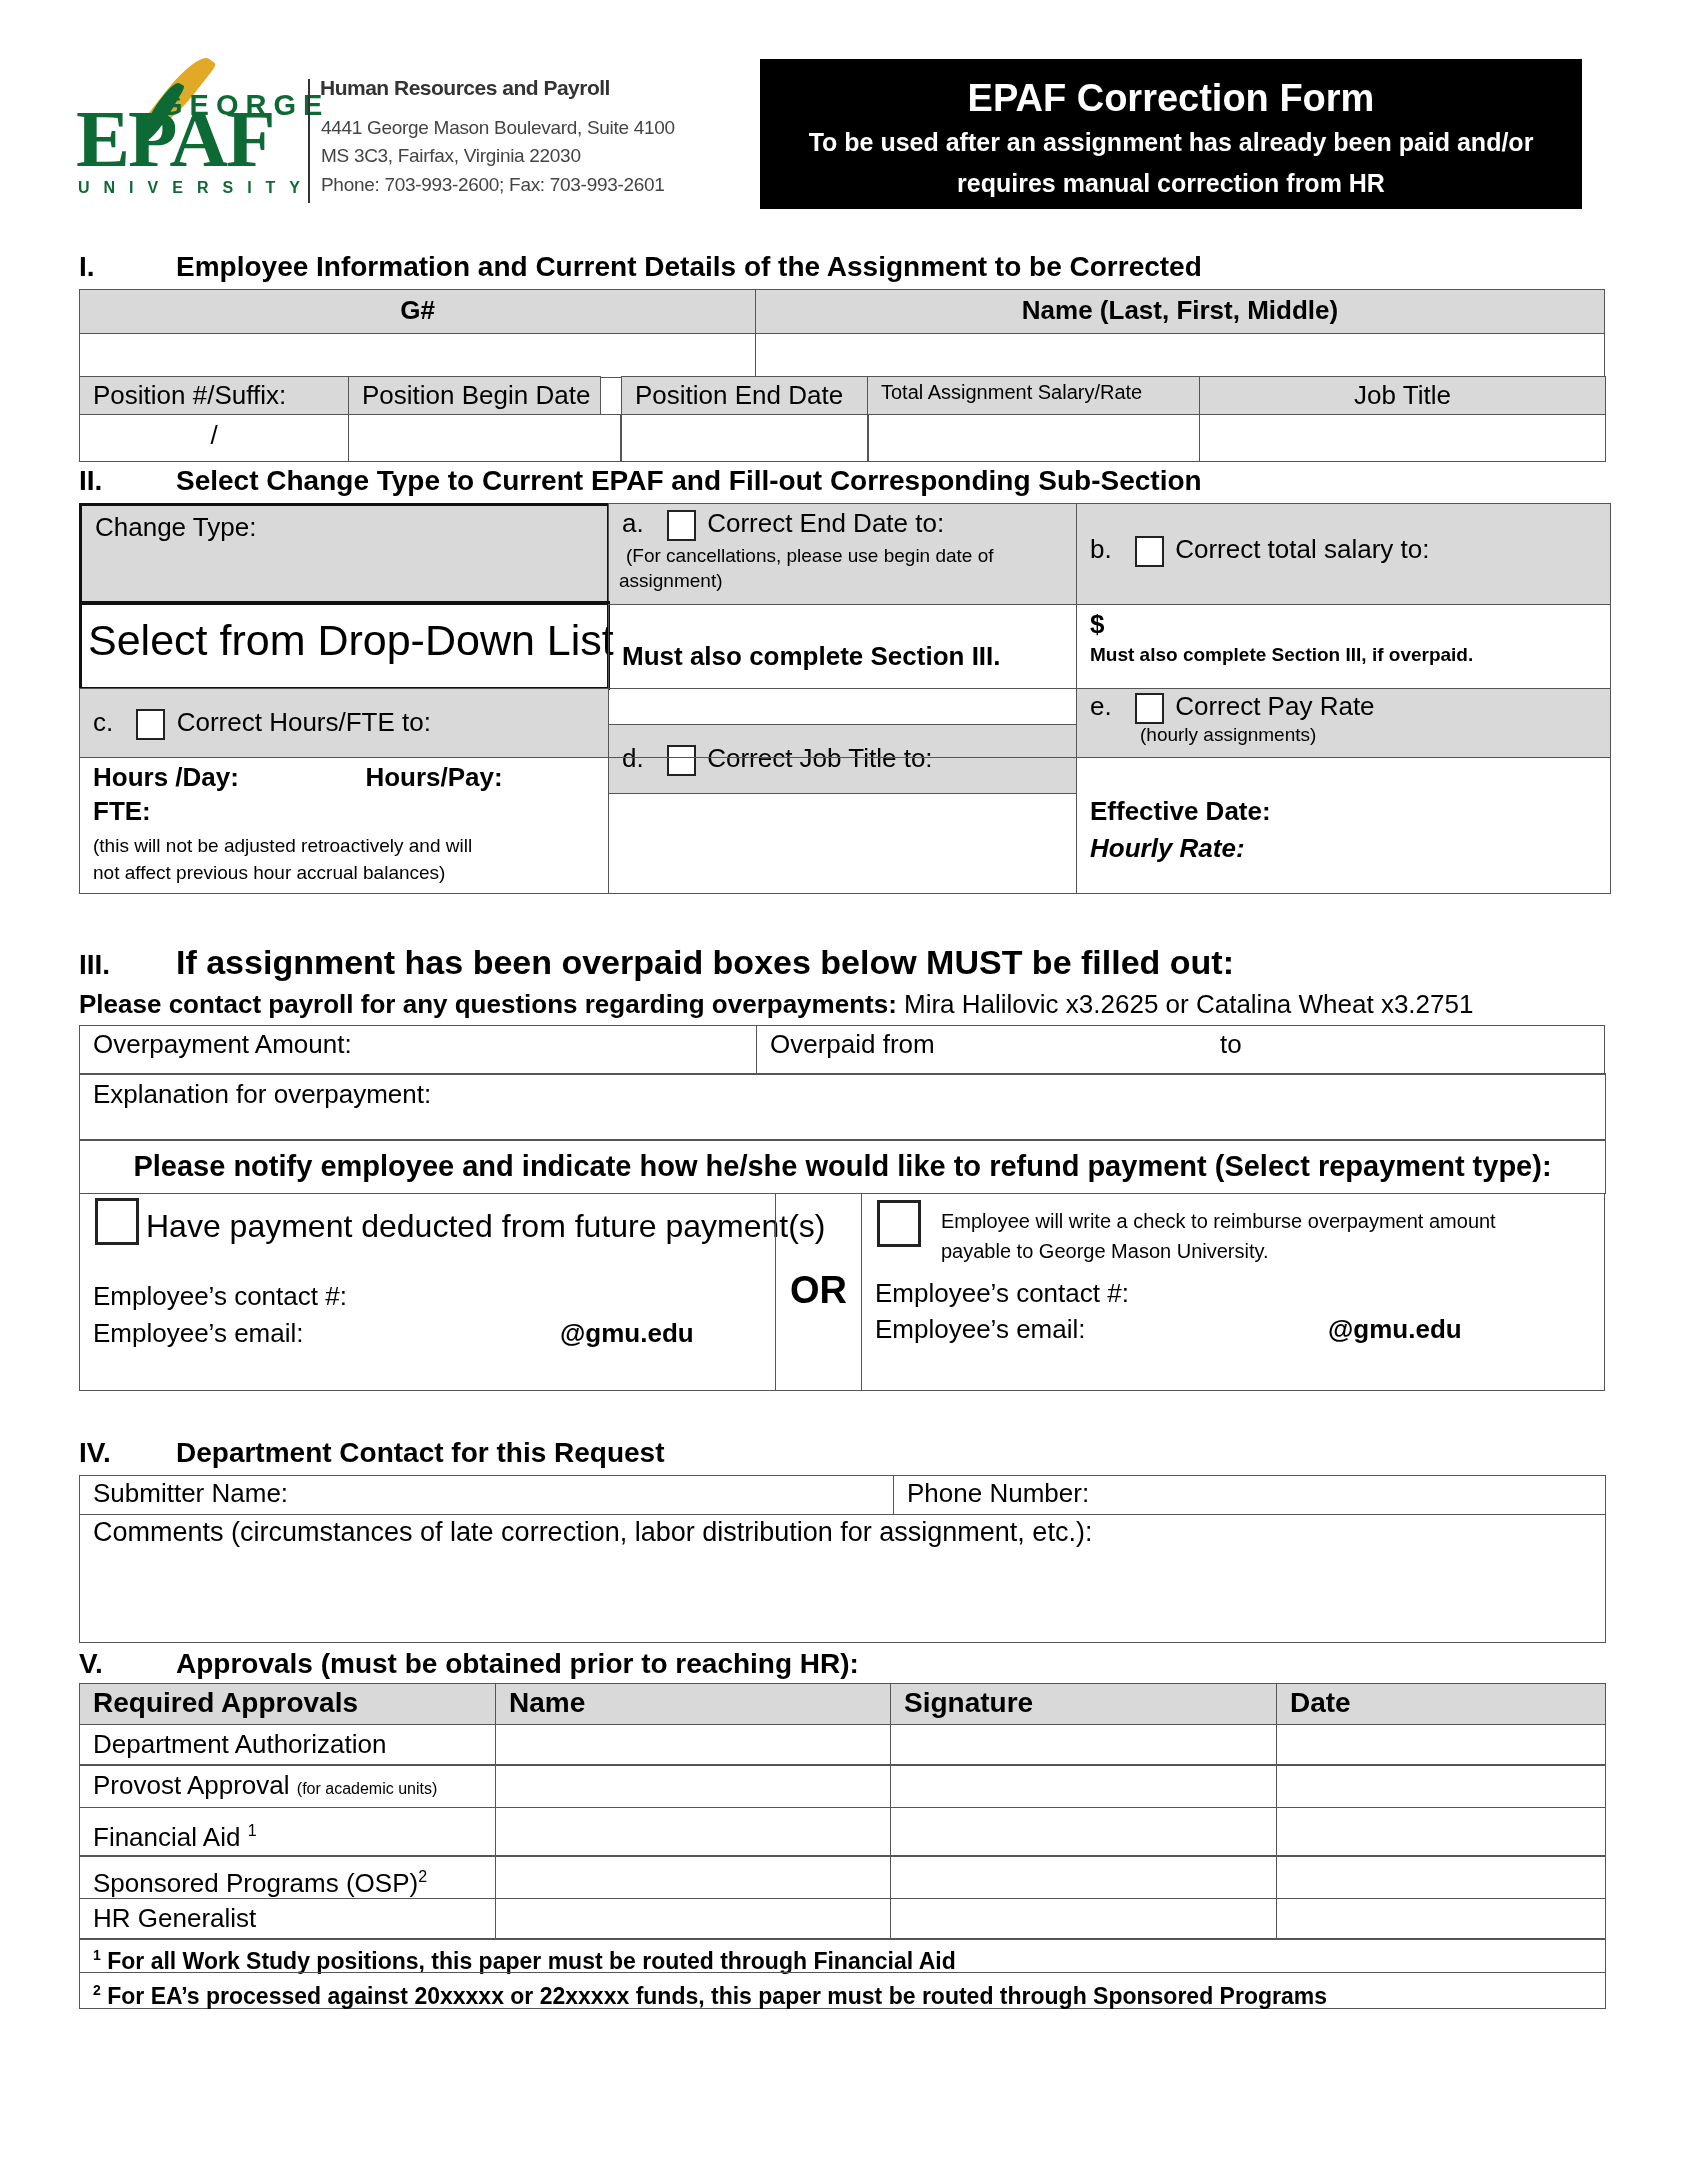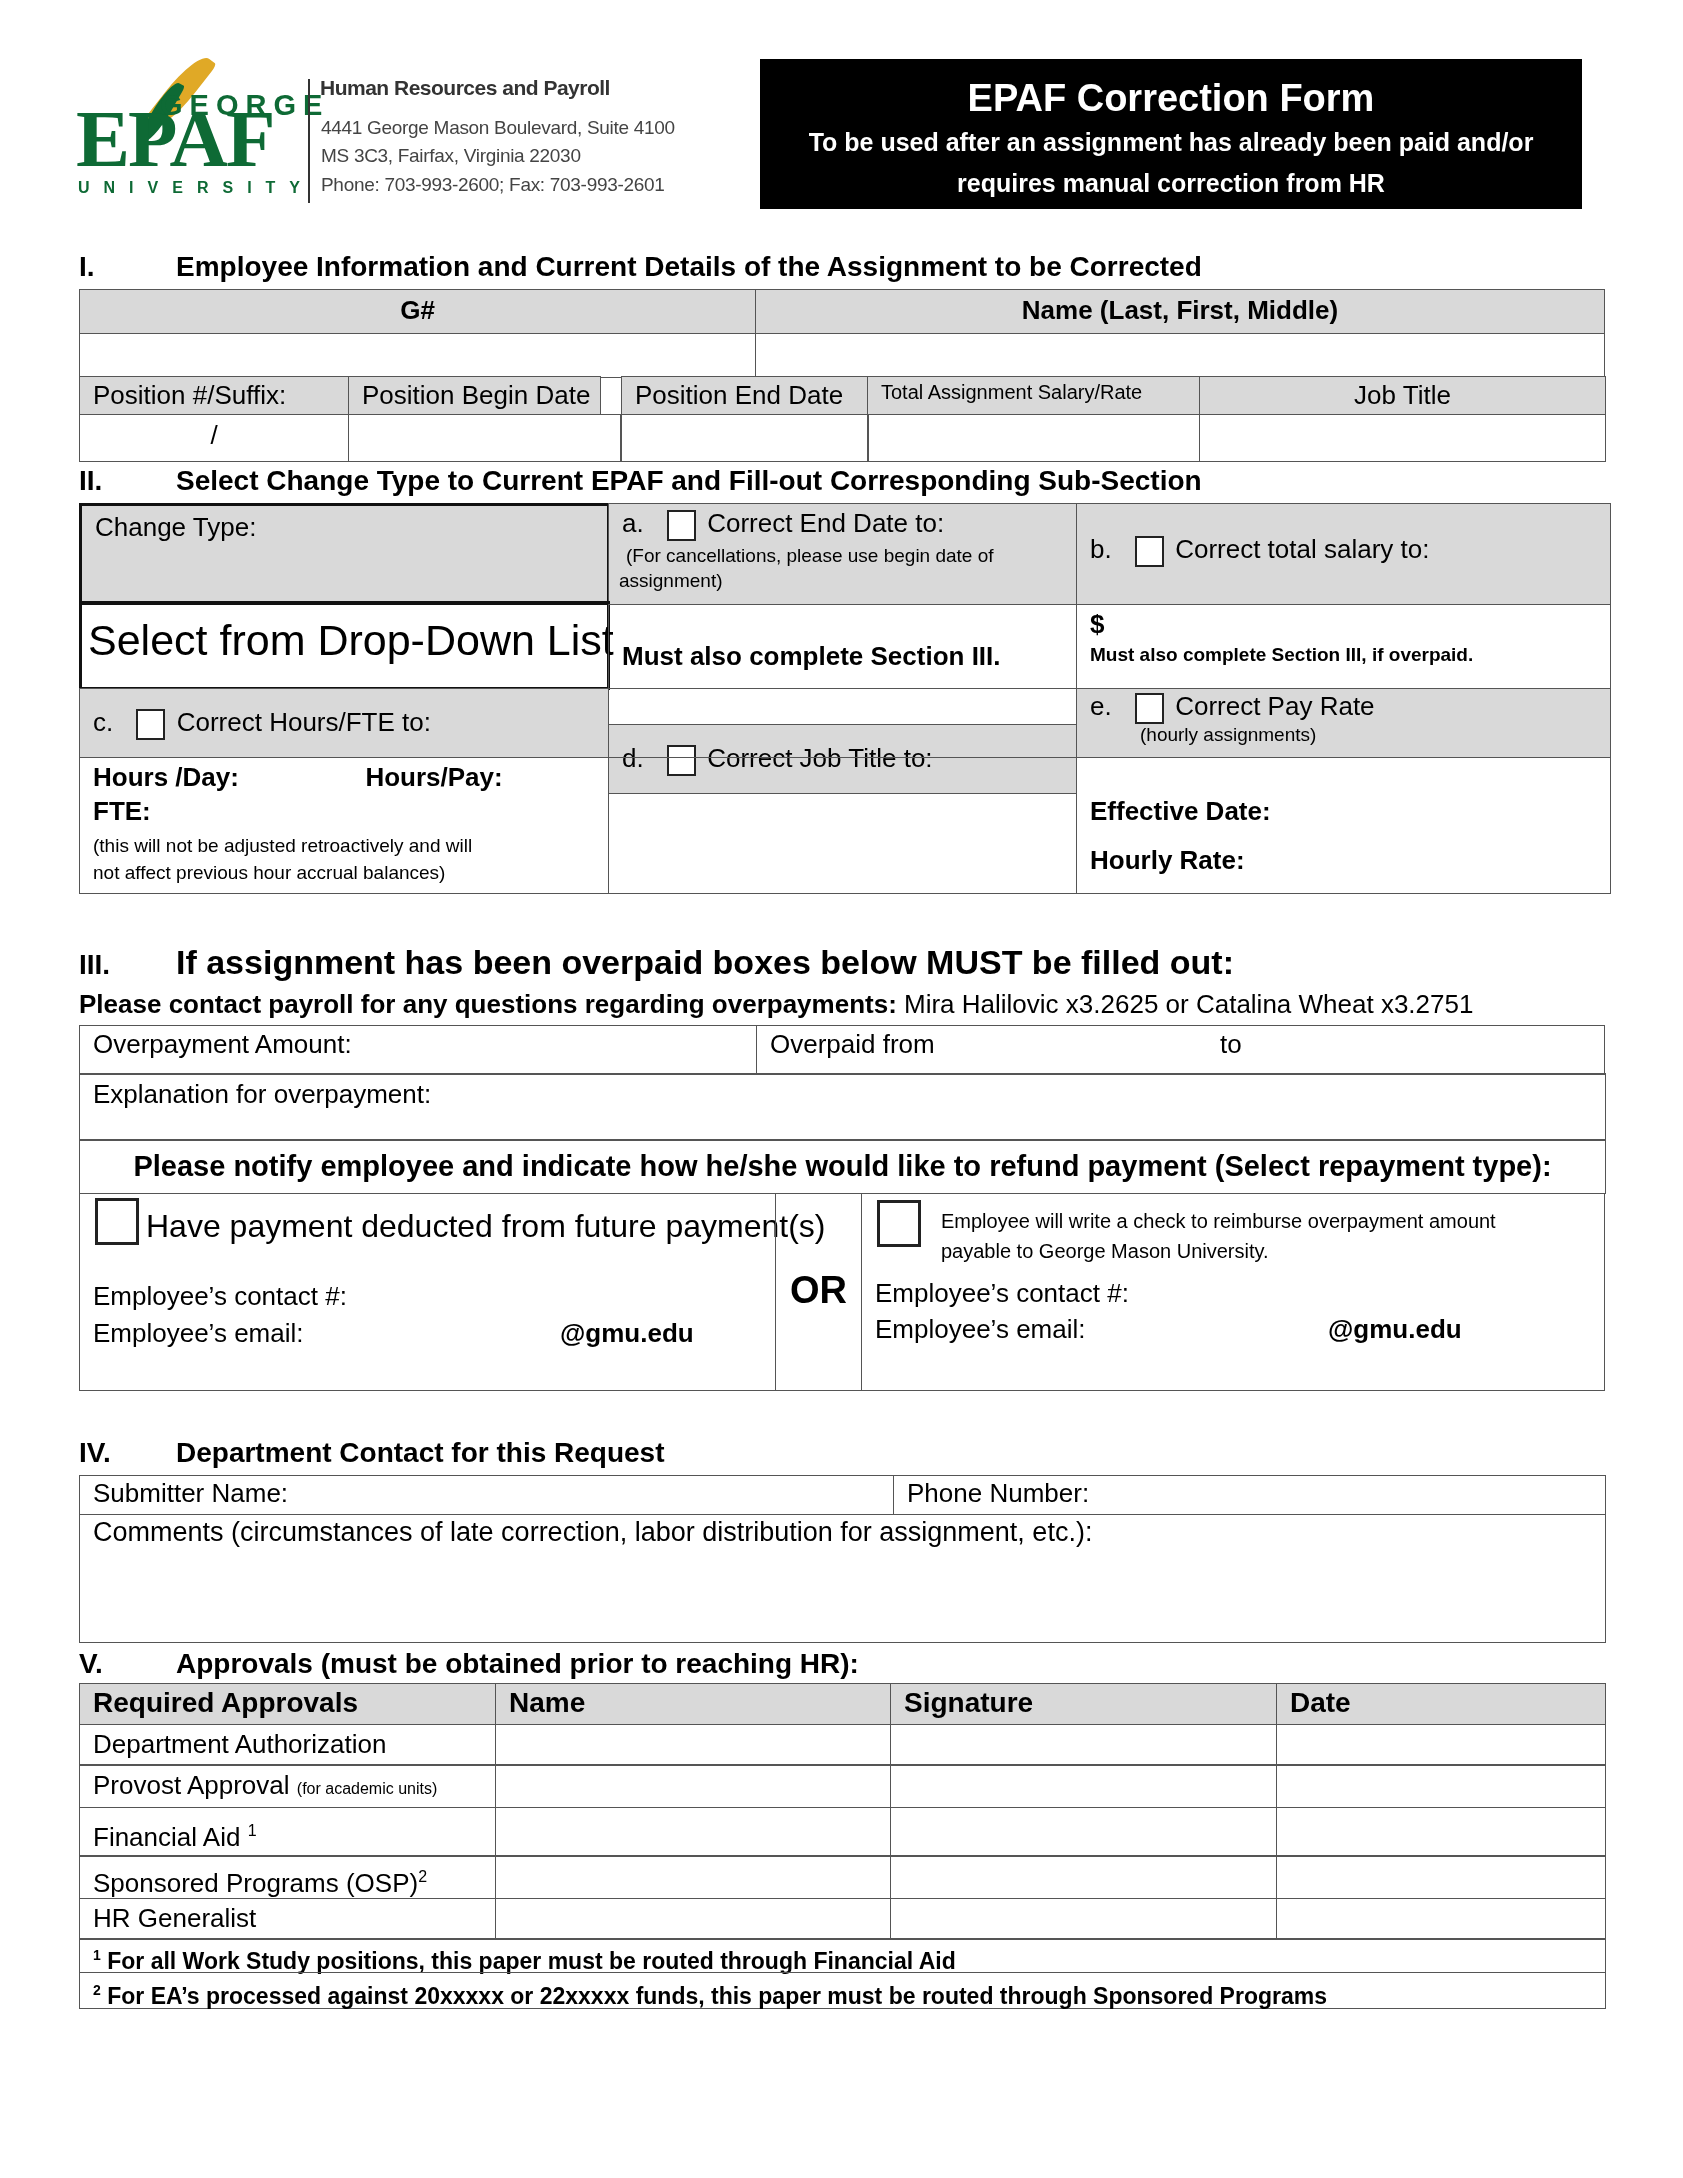--- a/index.html
+++ b/index.html
@@ -134,21 +134,21 @@
     <span style="display:inline-block;width:112px;"></span>
     <span>Hours/Pay:</span>
   </div>
   <div class="txt bold" style="margin-top:3px;">FTE:</div>
   <div class="small" style="margin-top:4px;line-height:30px;">(this will not be adjusted retroactively and will</div>
   <div class="small" style="line-height:24px;">not affect previous hour accrual balances)</div>
 </div>
 <div class="cell" style="left:608px;top:757px;width:469px;height:137px;"></div>
 <div class="cell" style="left:1076px;top:757px;width:535px;height:137px;padding:38px 0 0 13px;">
   <div class="txt bold">Effective Date:</div>
-  <div class="txt bold" style="margin-top:18px;">Hourly Rate:</div>
+  <div class="txt bold" style="margin-top:6px;font-style:italic;">Hourly Rate:</div>
 </div>
 
 <div class="sec-head" style="top:943px;font-size:34px;">
   <span class="num" style="font-size:28px;">III.</span><span>If assignment has been overpaid boxes below MUST be filled out:</span>
 </div>
 <div class="abs txt" style="left:79px;top:989px;">
   <span class="bold">Please contact payroll for any questions regarding overpayments:</span>
   <span>Mira Halilovic x3.2625  or Catalina Wheat x3.2751</span>
 </div>
 

